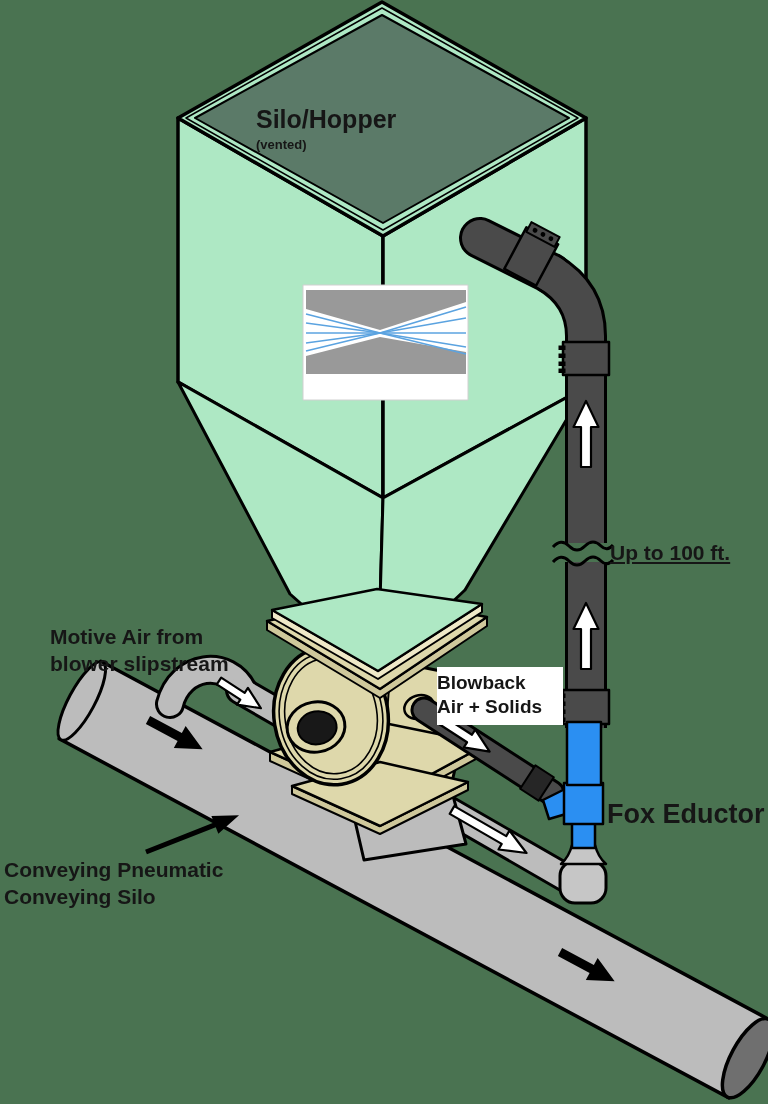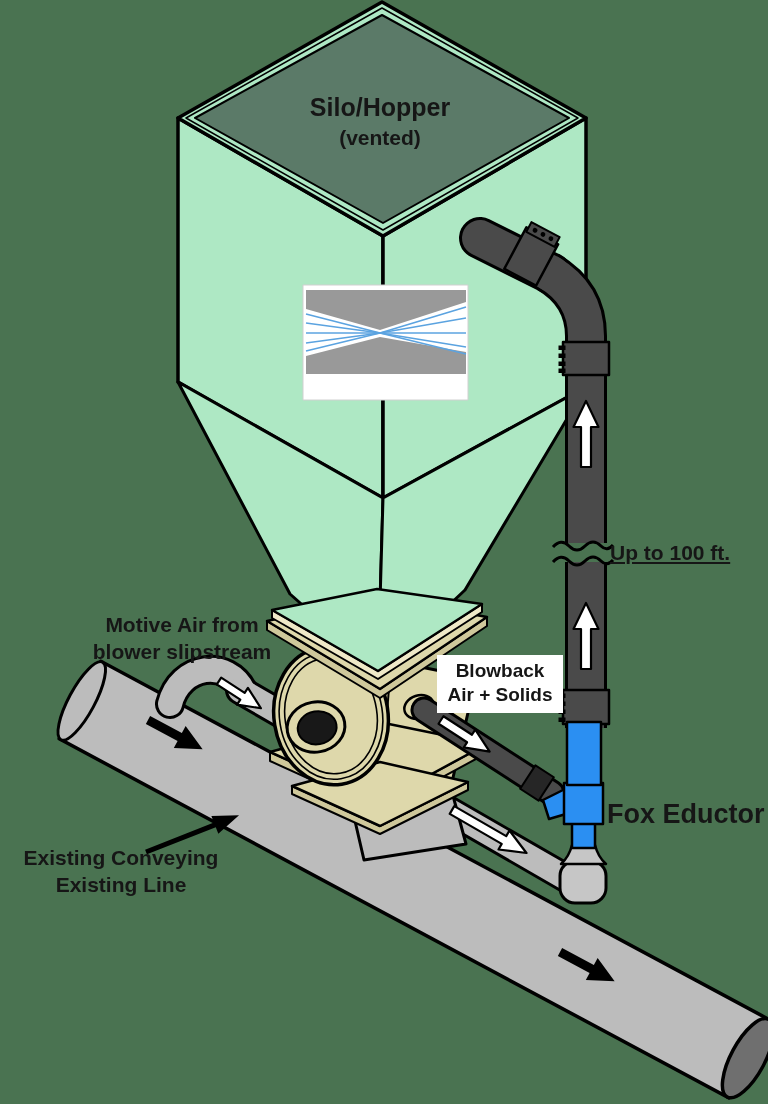--- a/index.html
+++ b/index.html
@@ -1,23 +1,23 @@
 <!DOCTYPE html>
 <html style="--background: #4a7351; --silo_top: #5b7a68; --silo_side: #aee8c4; --tan: #ded8ab; --tan_edge: #cfc89b; --flange_edge: #efe9c8; --pipe_gray: #bcbcbc; --pipe_cap_gray: #6f6f6f; --pipe_dark: #4a4a4a; --pipe_dark_cap: #3f3f3f; --fitting_gray: #c6c6c6; --eductor_blue: #2b8ff2; --logo_gray: #999999; --logo_blue: #1b74c5; --logo_line_blue: #5ba3e0; --label_ink: #161616; --white: #ffffff;"><head>
 <meta charset="utf-8">
 <style>
   html,body{margin:0;padding:0;}
   body{font-family:"Liberation Sans", sans-serif;}
   #stage{position:relative;width:768px;height:1104px;overflow:hidden;background:var(--background,#4a7351);}
   #diagram-svg{position:absolute;left:0;top:0;}
   .lbl{position:absolute;font-weight:bold;color:var(--label_ink,#161616);line-height:1.28;white-space:nowrap;}
-  .centered{text-align:center;}
+  .centered{margin-top:12px;}
   .lbl .line{display:block;}
   #silo-title{left:256px;top:91px;width:248px;font-size:25px;}
-  #silo-sub{left:256px;top:125px;width:248px;font-size:21px;}
+  #silo-sub{left:256px;top:125px;width:248px;font-size:13px;}
   #logo-letters{left:303px;top:366px;width:165px;height:32px;display:flex;justify-content:space-between;
                 padding:0 13px;box-sizing:border-box;font-size:26px;font-weight:bold;color:var(--logo_blue,#1b74c5);}
   #riser-length{left:610px;top:540px;font-size:21px;text-decoration:underline;}
   #motive-air-label{left:50px;top:612px;width:264px;font-size:21px;}
   #blowback-label{left:437px;top:655px;width:126px;font-size:19px;background:#ffffff;padding:4px 0 5px 0;}
   #eductor-label{left:607px;top:797px;font-size:27px;}
   #conveying-label{left:4px;top:845px;width:234px;font-size:21px;}
 </style>
 </head>
 <body>
@@ -189,17 +189,17 @@
 </div>
 
 <div id="motive-air-label" class="lbl centered">
   <span class="line">Motive Air from</span>
   <span class="line">blower slipstream</span>
 </div>
 
 <div id="eductor-label" class="lbl">Fox Eductor</div>
 
 <div id="conveying-label" class="lbl centered">
-  <span class="line">Existing Conveying</span>
-  <span class="line">Existing Line</span>
+  <span class="line">Conveying Pneumatic</span>
+  <span class="line">Conveying Silo</span>
 </div>
 
 </div>
 
 </body></html>

